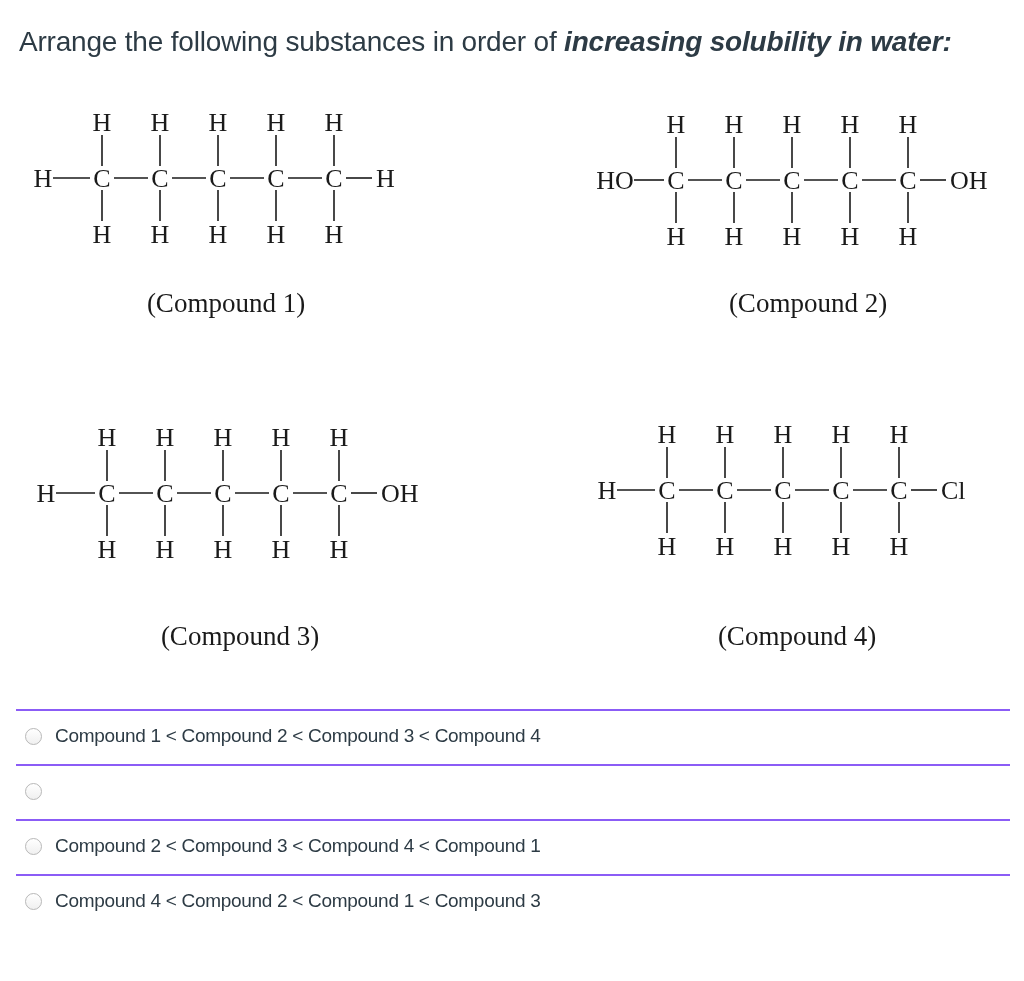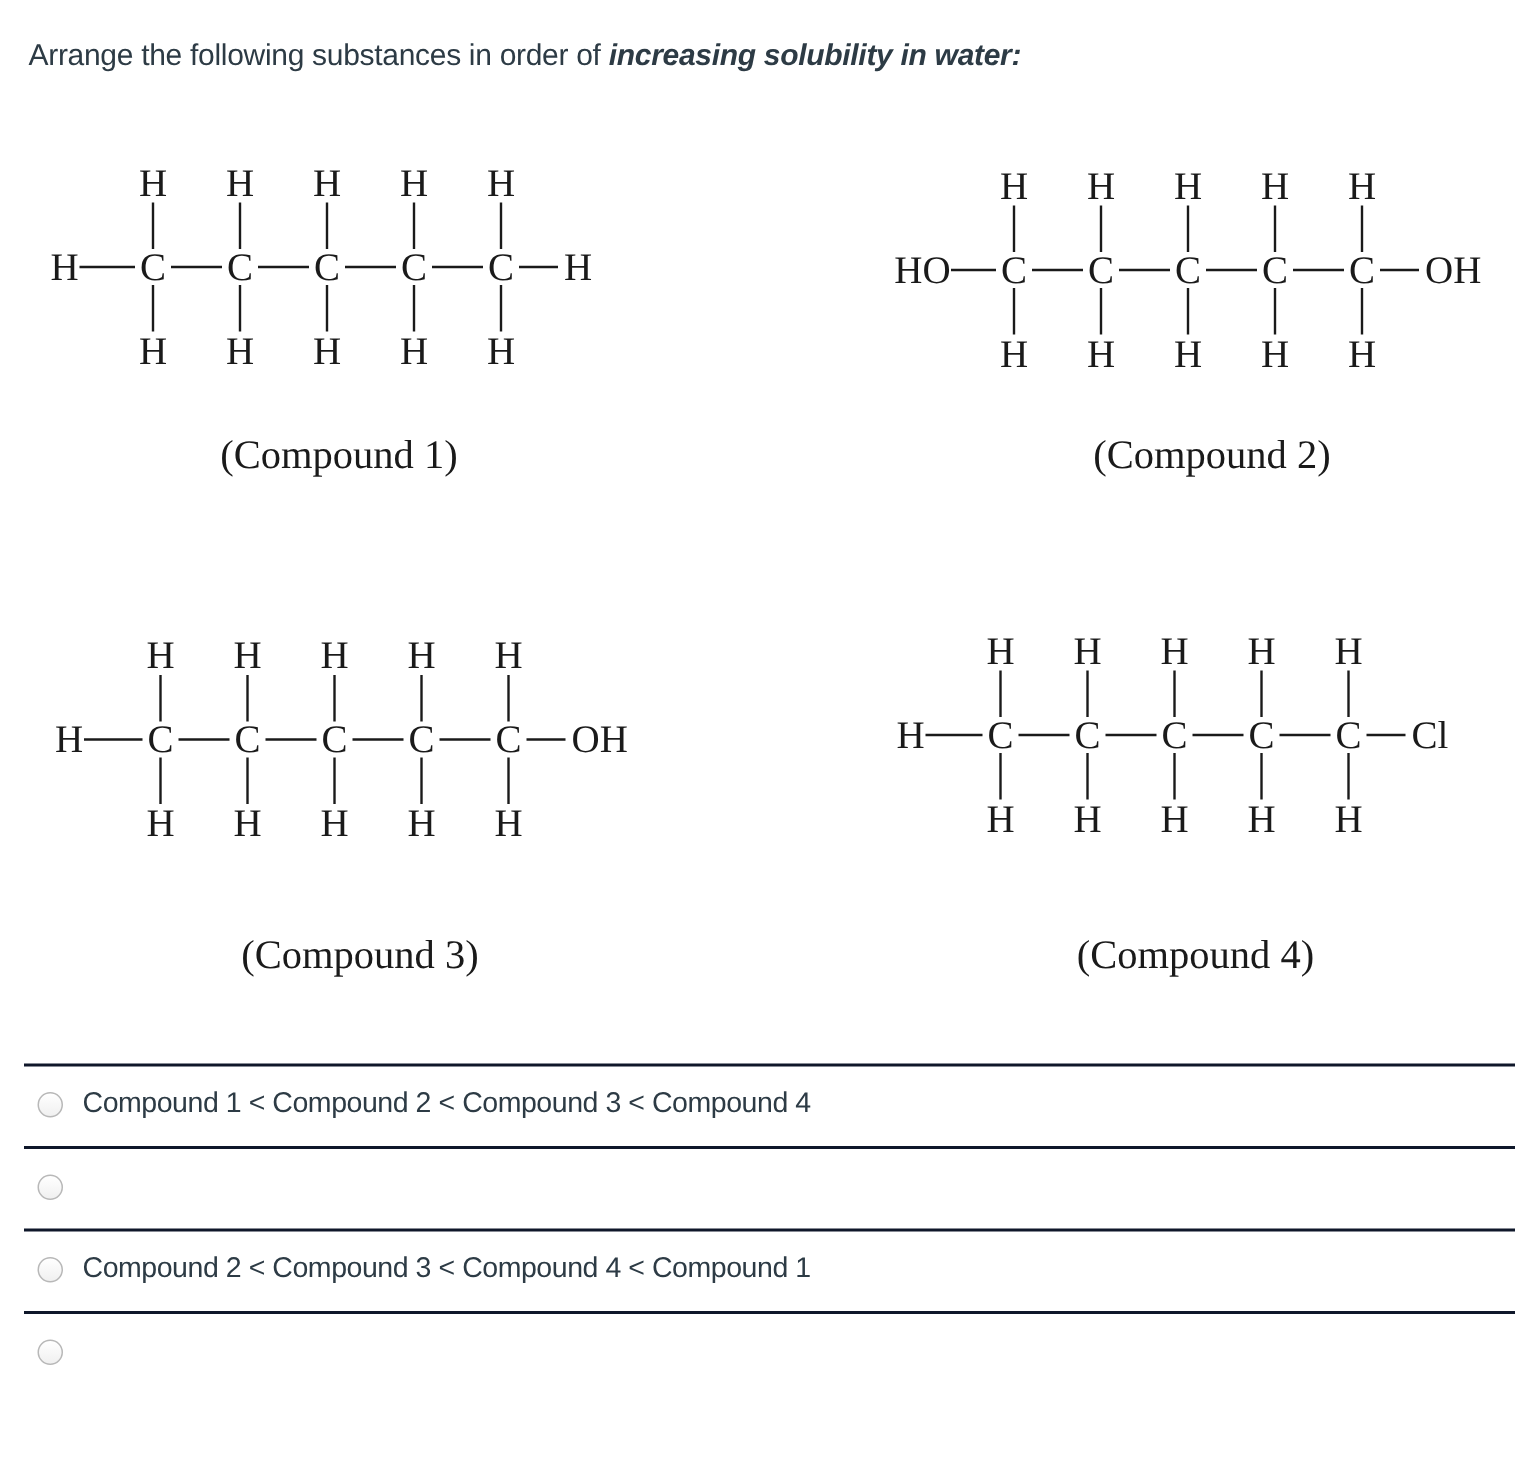--- a/index.html
+++ b/index.html
@@ -1,23 +1,23 @@
 <!DOCTYPE html>
 <html><head>
 <meta charset="utf-8">
 <style>
   html, body { margin: 0; padding: 0; background: #ffffff; }
   body { width: 1024px; height: 981px; position: relative; overflow: hidden;
          font-family: "Liberation Sans", sans-serif; color: #2d3b45; }
-  .question { position: absolute; left: 19px; top: 26px; font-size: 20px; letter-spacing: -0.2px; color: #2d3b45; }
+  .question { position: absolute; left: 19px; top: 26px; font-size: 28px; letter-spacing: -0.2px; color: #2d3b45; }
   .question b { font-weight: bold; font-style: italic; }
   .structures { position: absolute; left: 0; top: 0; width: 1024px; height: 700px; }
   svg text { font-family: "Liberation Serif", "DejaVu Serif", serif; fill: #1a1a1a; }
   .answers { position: absolute; left: 16px; top: 709px; width: 994px; }
-  .answer { position: relative; height: 53px; border-top: 2px solid #0f172a; cursor: pointer; }
+  .answer { position: relative; height: 53px; border-top: 2px solid #8b5cf6; cursor: pointer; }
   .radio { position: absolute; left: 9px; top: 17px; width: 17px; height: 17px; border-radius: 50%;
            border: 1px solid #b8b8b8; background: linear-gradient(#ffffff, #f0f0f0); box-sizing: border-box; }
   .answer-label { position: absolute; left: 39px; top: 14px; font-size: 19px; color: #2d3b45; letter-spacing: -0.3px; }
 </style>
 </head>
 <body>
 
 <div class="question">
   <span>Arrange the following substances in order of </span><b>increasing solubility in water:</b>
 </div>
@@ -180,14 +180,15 @@
   </div>
   <div class="answer">
     <span class="radio"></span>
   </div>
   <div class="answer">
     <span class="radio"></span>
     <span class="answer-label">Compound 2 &lt; Compound 3 &lt; Compound 4 &lt; Compound 1</span>
   </div>
   <div class="answer">
     <span class="radio"></span>
+    <span class="answer-label">Compound 4 &lt; Compound 2 &lt; Compound 1 &lt; Compound 3</span>
   </div>
 </div>
 
 </body></html>

